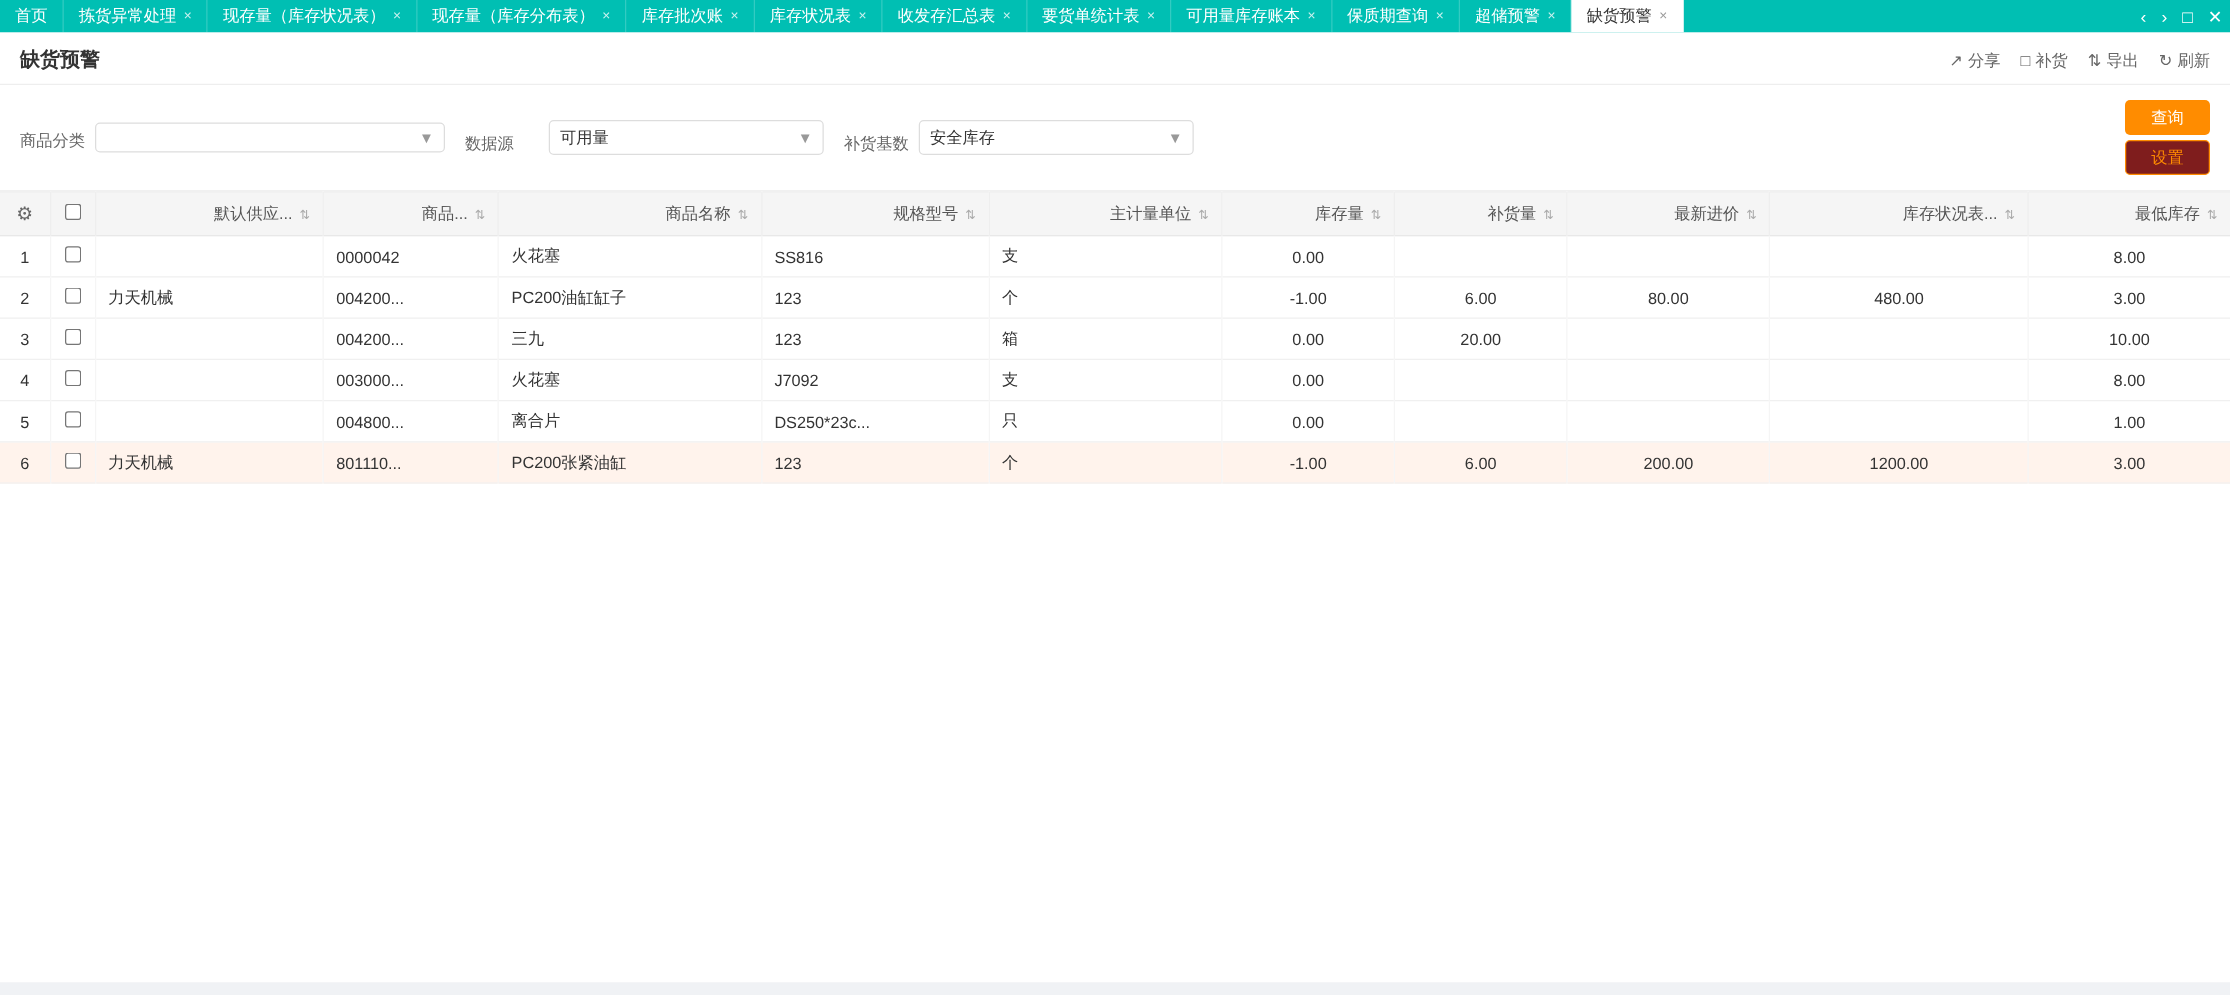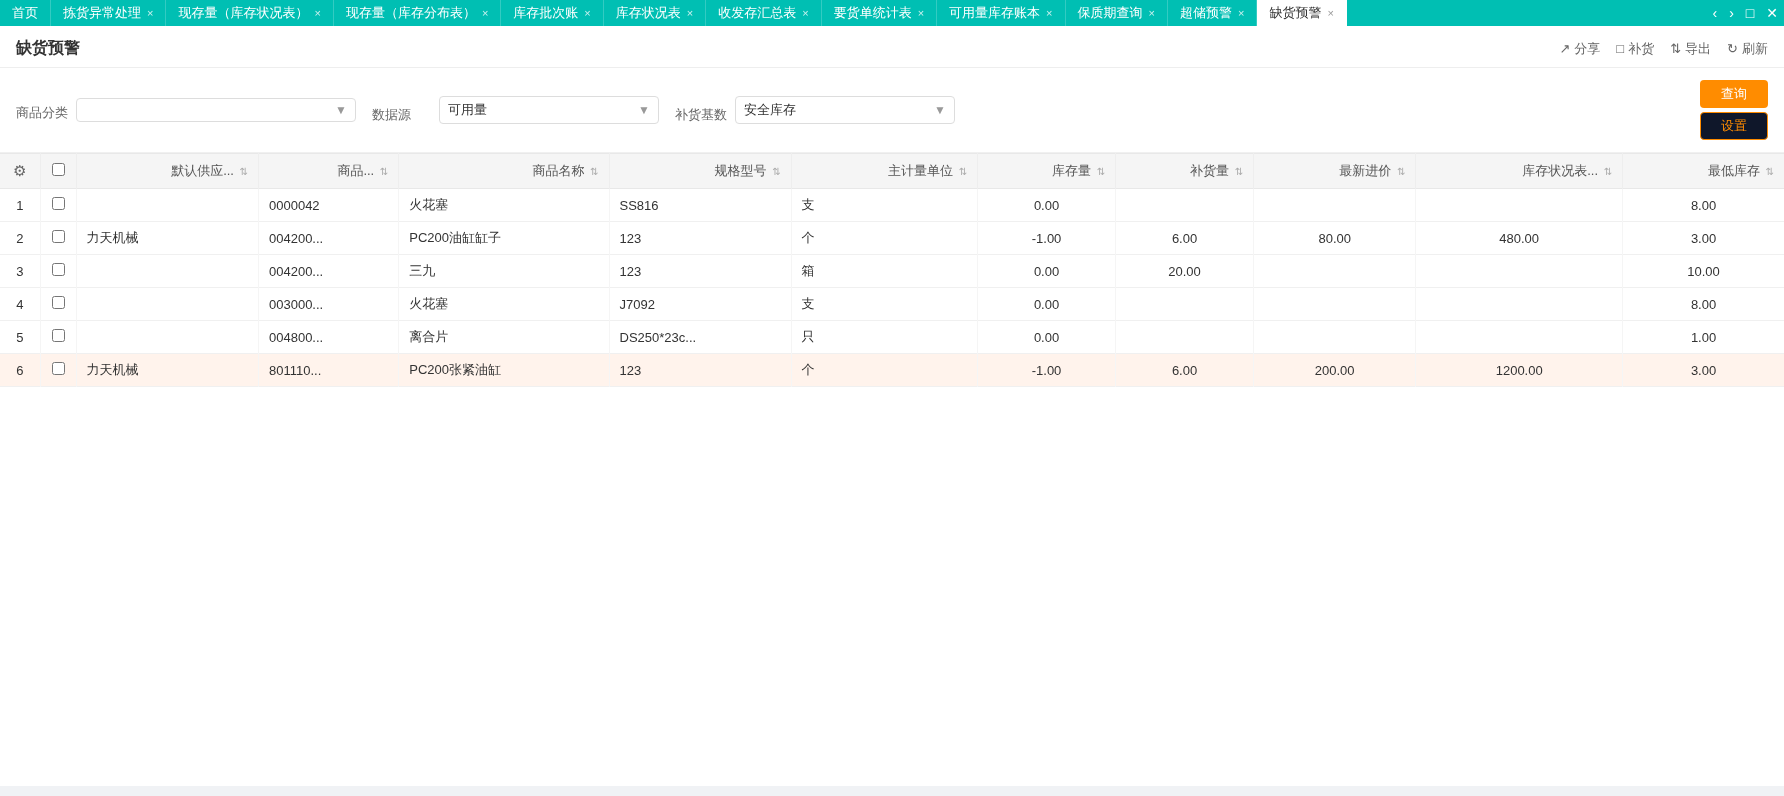--- a/index.html
+++ b/index.html
@@ -128,21 +128,21 @@
     .btn-query {
       background: #ff8c00;
       color: #fff;
       border: none;
       border-radius: 4px;
       padding: 5px 4px;
       cursor: pointer;
       font-size: 13px;
     }
     .btn-settings {
-      background: #0f172a;
+      background: #7f1d1d;
       color: #ff8c00;
       border: 1px solid #ff8c00;
       border-radius: 4px;
       padding: 4px 20px;
       cursor: pointer;
       font-size: 13px;
     }
 
     
     .table-wrapper {

